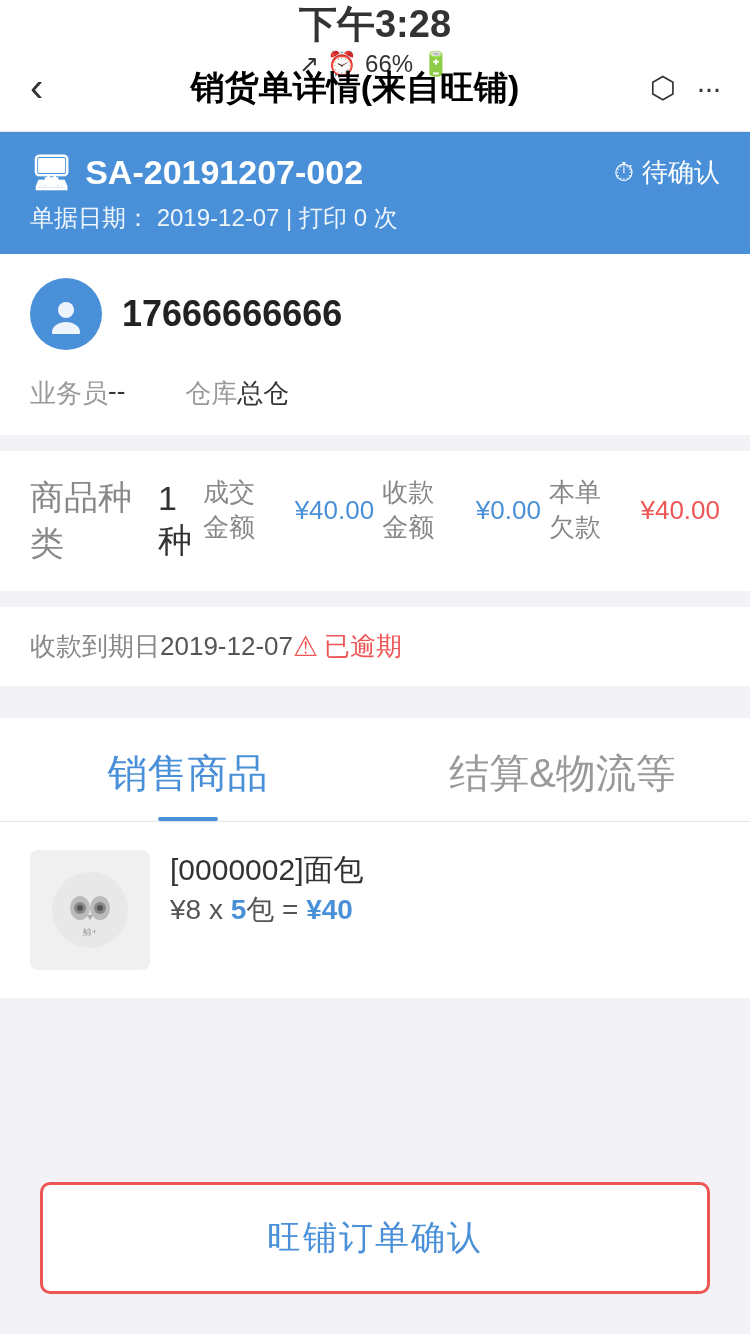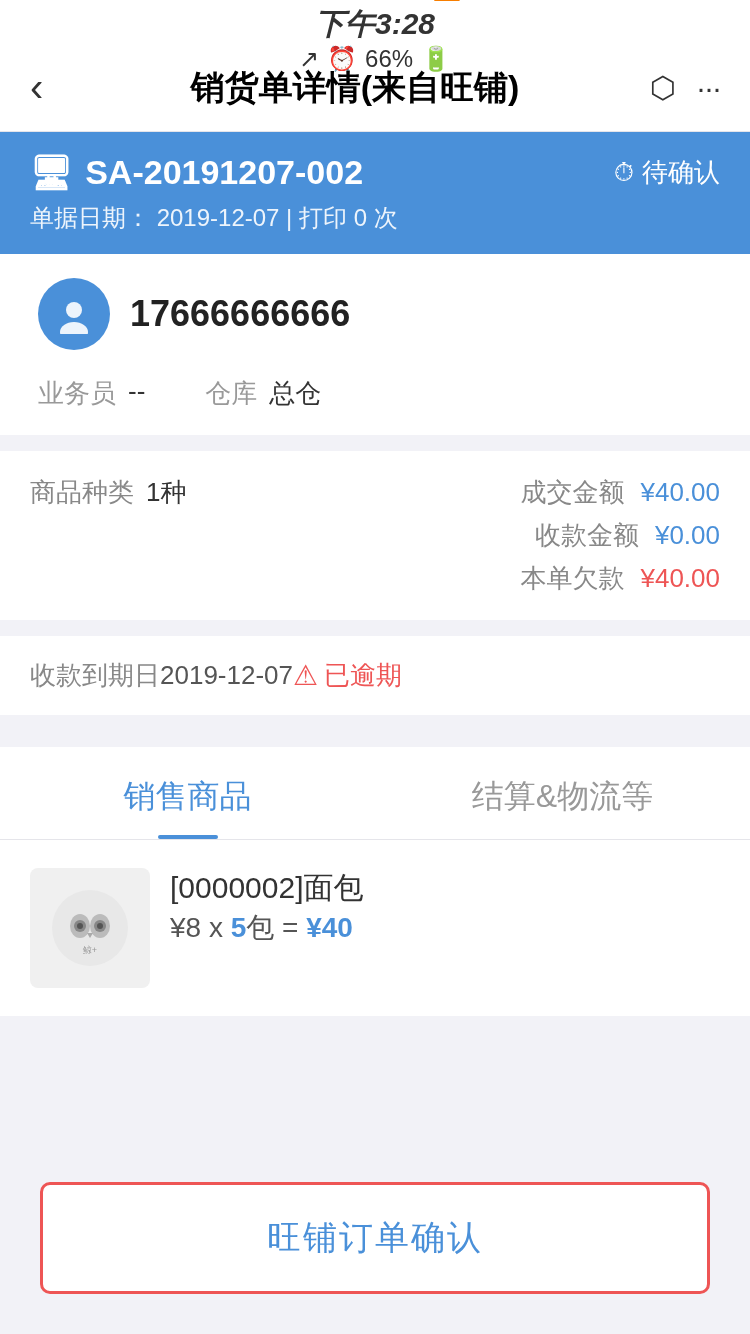--- a/index.html
+++ b/index.html
@@ -19,21 +19,21 @@
       background: #fff;
       display: flex;
       align-items: center;
       justify-content: center;
       padding: 16px 20px;
       font-size: 24px;
       font-weight: 500;
       flex-direction: column;
     }
     .status-left { display: flex; align-items: center; gap: 10px; }
-    .status-center { font-size: 30px; font-weight: 600; font-style: italic; }
+    .status-center { font-size: 38px; font-weight: 600; }
     .status-right { display: flex; align-items: center; gap: 8px; font-size: 24px; }
 
     
     .nav-bar {
       height: 88px;
       background: #fff;
       display: flex;
       align-items: center;
       justify-content: space-between;
       padding: 0 30px;
@@ -86,21 +86,21 @@
     }
     .order-date {
       font-size: 24px;
       color: rgba(255,255,255,0.9);
       margin-top: 10px;
     }
 
     
     .customer-card {
       background: #fff;
-      padding: 24px 38px;
+      padding: 24px 30px;
       margin-top: 0;
     }
     .customer-row {
       display: flex;
       align-items: center;
       gap: 20px;
     }
     .avatar {
       width: 72px;
       height: 72px;
@@ -124,21 +124,21 @@
       margin-top: 6px;
     }
     .customer-meta {
       display: flex;
       gap: 60px;
       margin-top: 16px;
       padding-top: 10px;
       font-size: 26px;
       color: #555;
     }
-    .meta-item { display: flex; gap: 12px; }
+    .meta-item { display: flex; }
     .meta-label { color: #999; }
     .meta-value { color: #333; }
     .separator {
       height: 16px;
       background: #f2f2f7;
     }
 
     
     .summary-card {
       background: #fff;
@@ -146,28 +146,28 @@
     }
     .summary-row {
       display: flex;
       justify-content: space-between;
       align-items: flex-start;
     }
     .summary-left {
       display: flex;
       align-items: center;
       gap: 12px;
-      font-size: 26px;
+      font-size: 34px;
       color: #555;
     }
     .summary-label { color: #888; }
     .summary-value { color: #333; font-weight: 500; }
     .summary-right {
       display: flex;
-      flex-direction: column;
+      flex-direction: row;
       align-items: flex-end;
       gap: 8px;
     }
     .amount-row {
       display: flex;
       gap: 16px;
       font-size: 26px;
       align-items: center;
     }
     .amount-label { color: #888; }
@@ -198,21 +198,21 @@
     .tabs {
       background: #fff;
       display: flex;
       border-bottom: 1px solid #e5e5ea;
       margin-top: 16px;
     }
     .tab {
       flex: 1;
       text-align: center;
       padding: 28px 0 20px;
-      font-size: 32px;
+      font-size: 40px;
       color: #999;
       position: relative;
     }
     .tab.active {
       color: #4a90d9;
     }
     .tab.active::after {
       content: '';
       position: absolute;
       bottom: 0;

